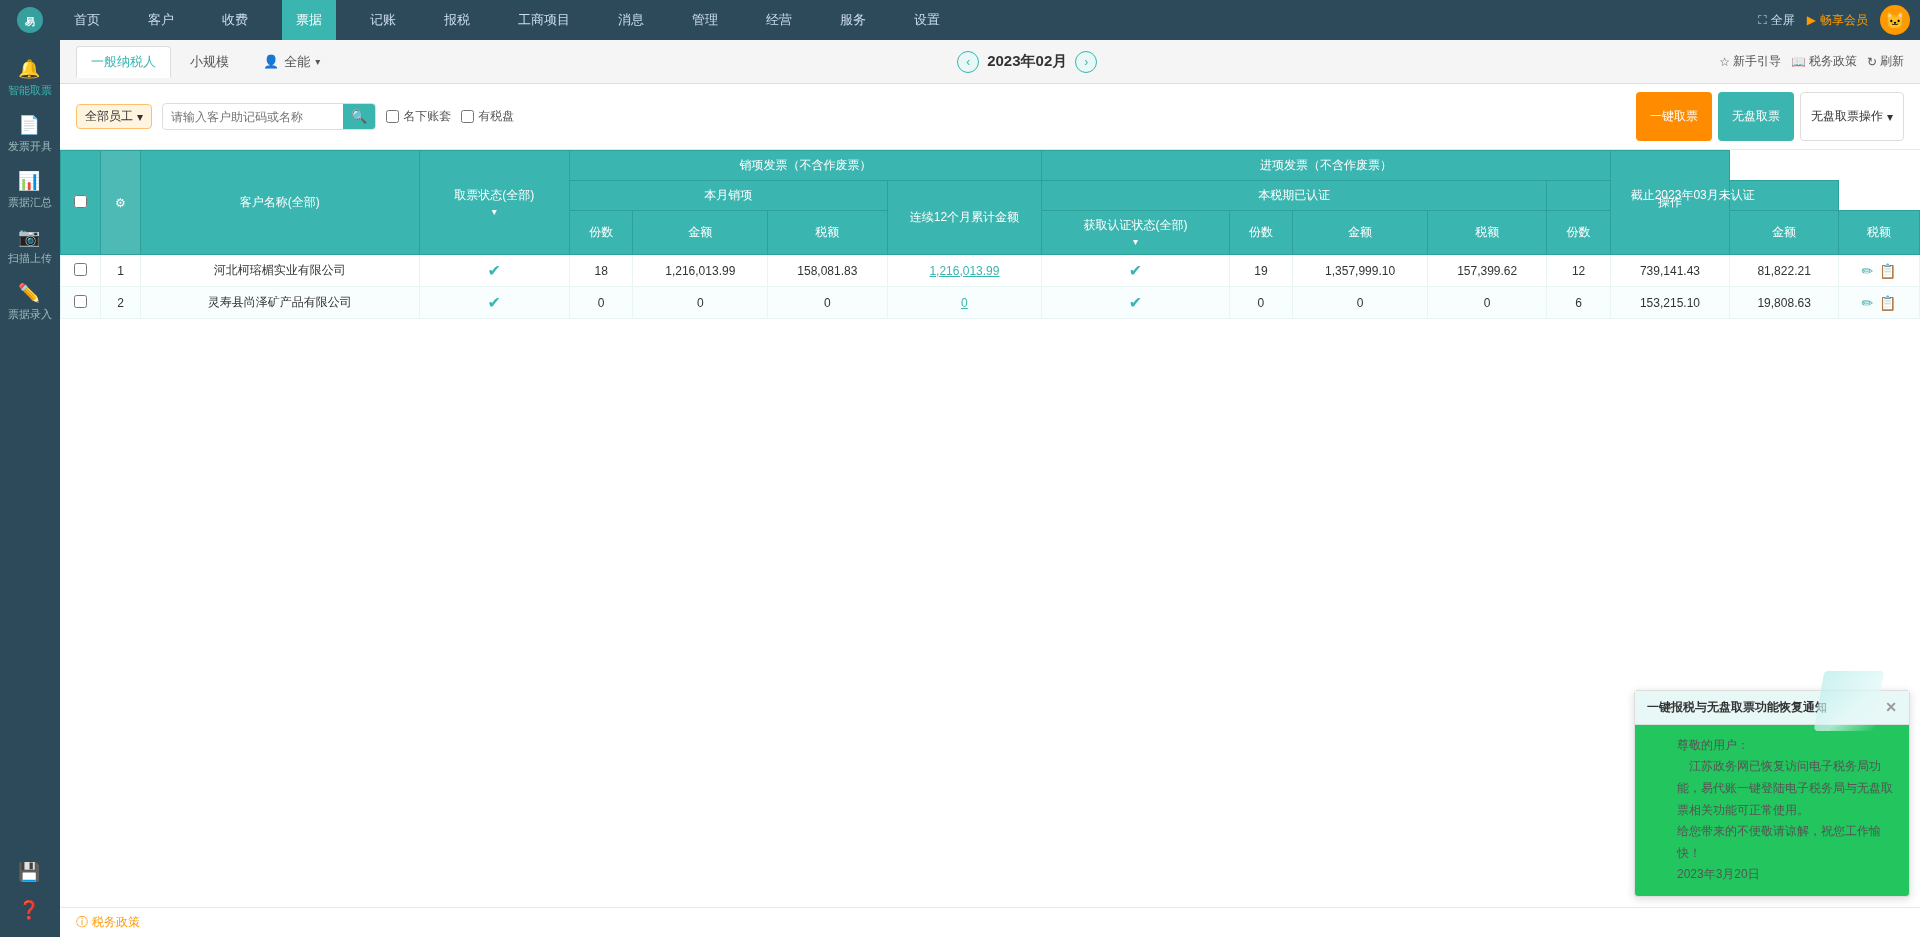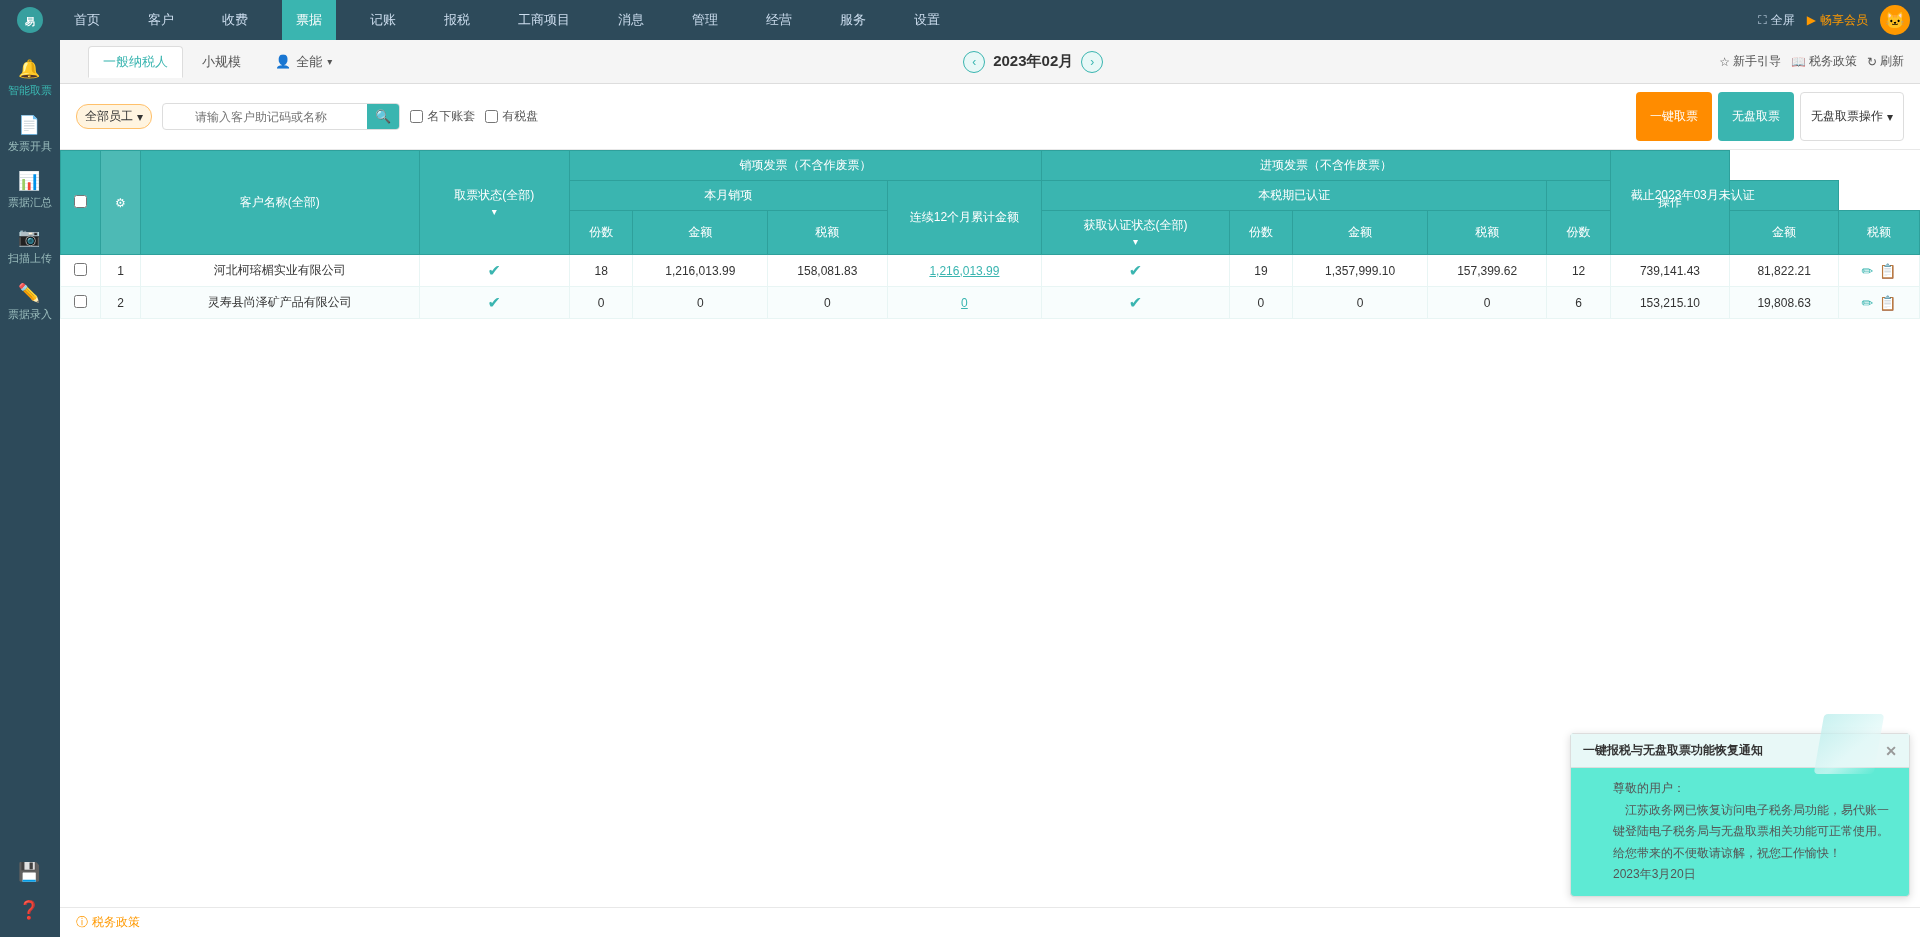--- a/index.html
+++ b/index.html
@@ -71,21 +71,21 @@
       display: flex; align-items: center; padding: 0 16px; height: 44px;
       gap: 4px;
     }
     .tab-item {
       padding: 6px 14px; cursor: pointer; border-radius: 4px 4px 0 0;
       font-size: 13px; color: #555; border: 1px solid transparent;
       display: flex; align-items: center; gap: 5px;
     }
     .tab-item.active {
       background: #fff; color: #3ab5b0;
-      border-color: #ddd; border-bottom-color: #fff; margin-left: 12px;
+      border-color: #ddd; border-bottom-color: #fff;
     }
     .tab-nav-center {
       flex: 1; display: flex; align-items: center; justify-content: center; gap: 12px;
     }
     .date-nav { display: flex; align-items: center; gap: 8px; color: #333; font-size: 14px; }
     .date-nav .arrow-btn {
       width: 22px; height: 22px; border-radius: 50%; background: #e8f8f7;
       border: 1px solid #3ab5b0; color: #3ab5b0;
       display: flex; align-items: center; justify-content: center; cursor: pointer; font-size: 12px;
     }
@@ -93,31 +93,31 @@
     .tab-actions span { cursor: pointer; display: flex; align-items: center; gap: 3px; }
 
     
     .filter-bar {
       background: #fff; padding: 8px 16px;
       display: flex; align-items: center; gap: 10px;
       border-bottom: 1px solid #e8e8e8;
     }
     .employee-select {
       display: flex; align-items: center; gap: 4px;
-      background: #fff4e0; border: 1px solid #ffc06a; border-radius: 12px;
+      background: #fff4e0; border: 1px solid #ffc06a; border-radius: 4px;
       padding: 3px 8px; cursor: pointer; font-size: 12px; color: #333;
     }
     .search-box {
       display: flex; align-items: center;
       border: 1px solid #ddd; border-radius: 4px; overflow: hidden;
       background: #fff;
     }
     .search-box input {
       border: none; outline: none; padding: 4px 8px; font-size: 12px;
-      width: 180px; color: #888; margin-left: 24px;
+      width: 180px; color: #888;
     }
     .search-box .search-btn {
       background: #3ab5b0; border: none; color: #fff;
       padding: 5px 8px; cursor: pointer; font-size: 13px;
     }
     .checkbox-label {
       display: flex; align-items: center; gap: 4px; font-size: 12px; color: #555; cursor: pointer;
     }
     .checkbox-label input { cursor: pointer; }
     .filter-actions { margin-left: auto; display: flex; gap: 6px; }
@@ -158,21 +158,21 @@
     .status-icon { color: #3ab5b0; font-size: 16px; }
     .link-text { color: #3ab5b0; text-decoration: underline; cursor: pointer; }
 
     
     .action-icons { display: flex; gap: 6px; justify-content: center; }
     .action-icon { color: #3ab5b0; cursor: pointer; font-size: 14px; }
 
     
     .notification-popup {
       position: fixed; right: 10px; bottom: 40px;
-      width: 340px; background: #5eead4;
+      width: 276px; background: #22c55e;
       border: 1px solid #ddd; border-radius: 4px;
       box-shadow: 0 2px 8px rgba(0,0,0,0.15);
       font-size: 12px; z-index: 200;
     }
     .notification-header {
       background: #e8f8f7; padding: 8px 12px;
       border-bottom: 1px solid #ddd;
       display: flex; justify-content: space-between; align-items: center;
       font-weight: bold; color: #333;
     }

